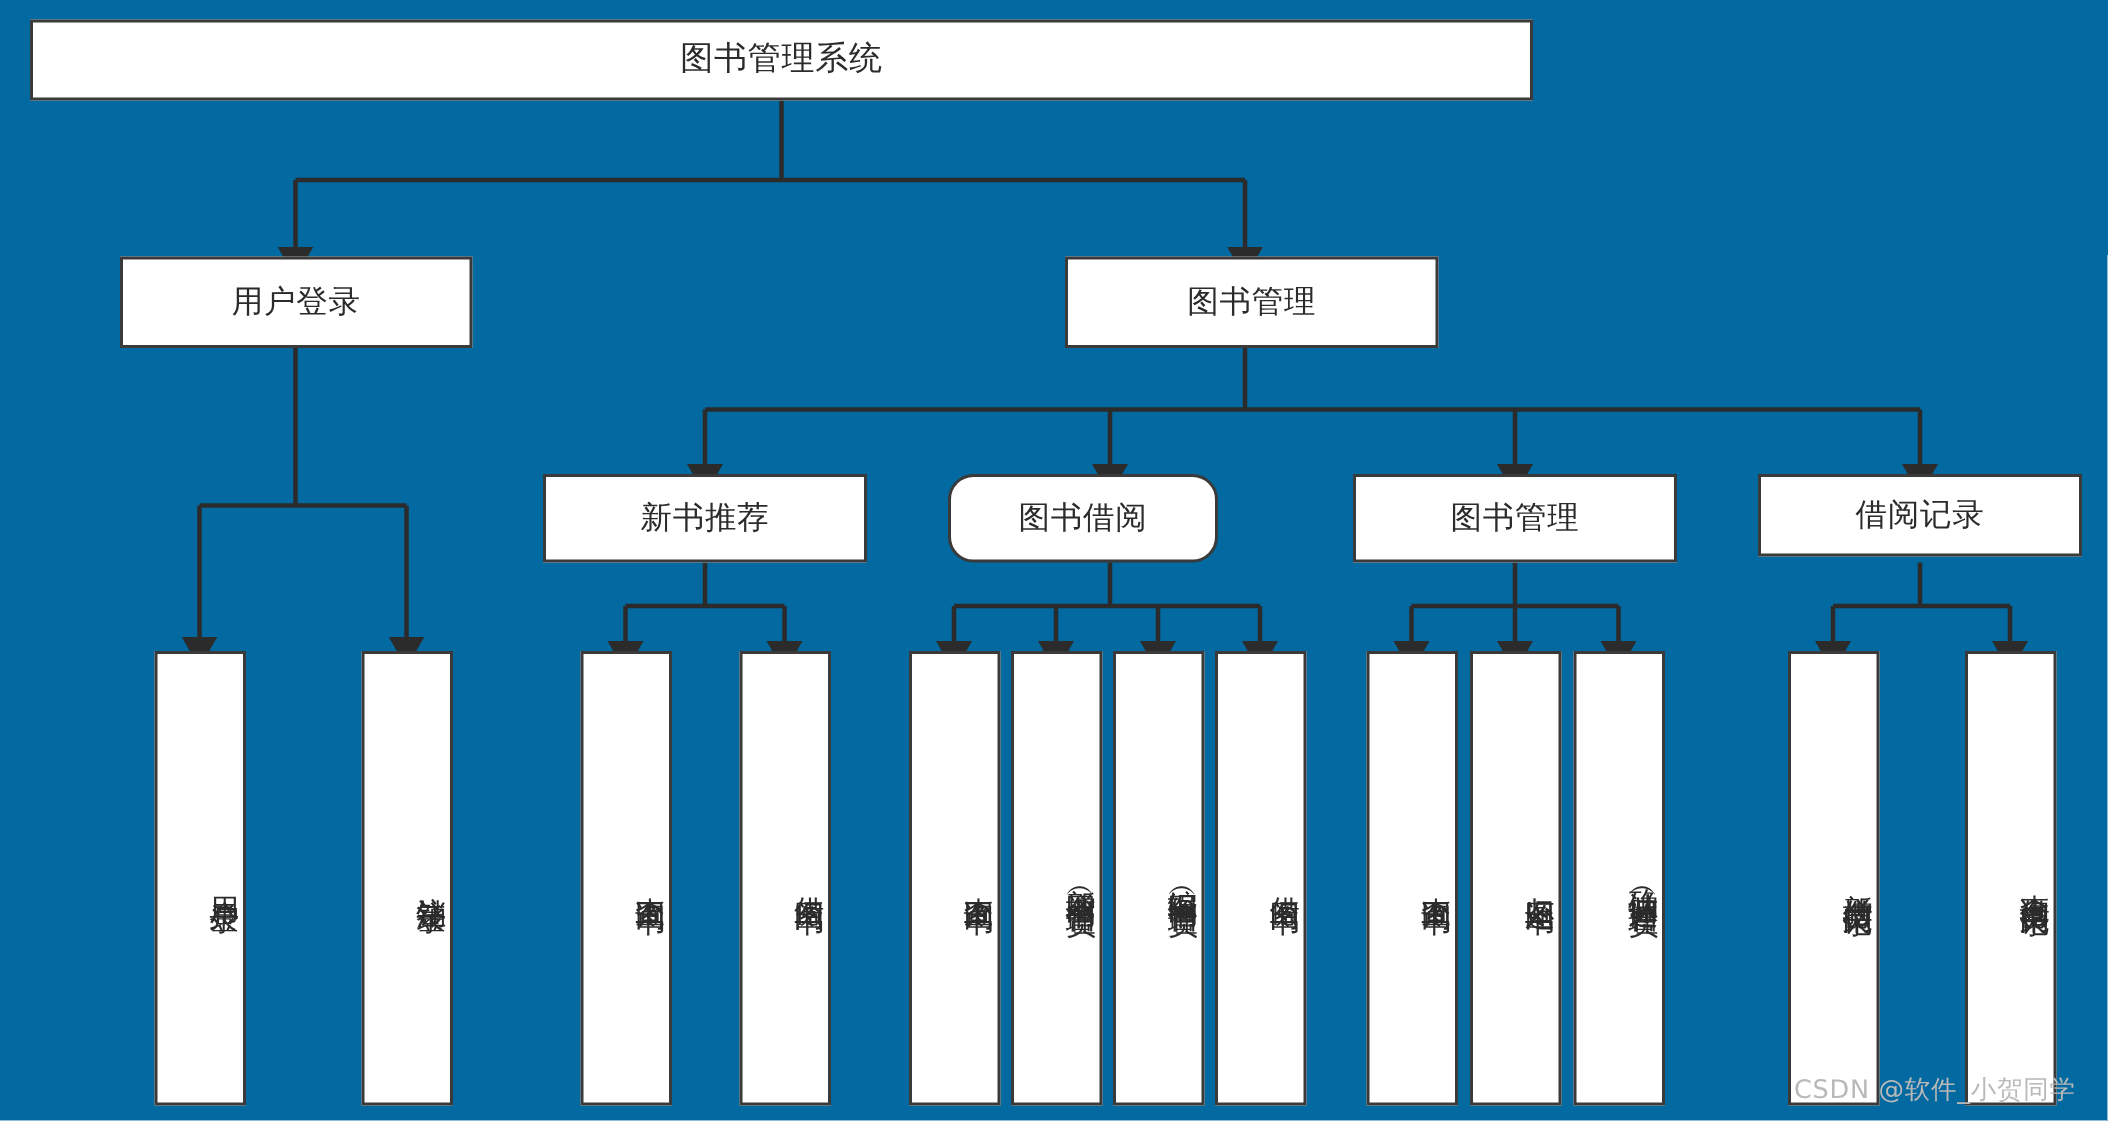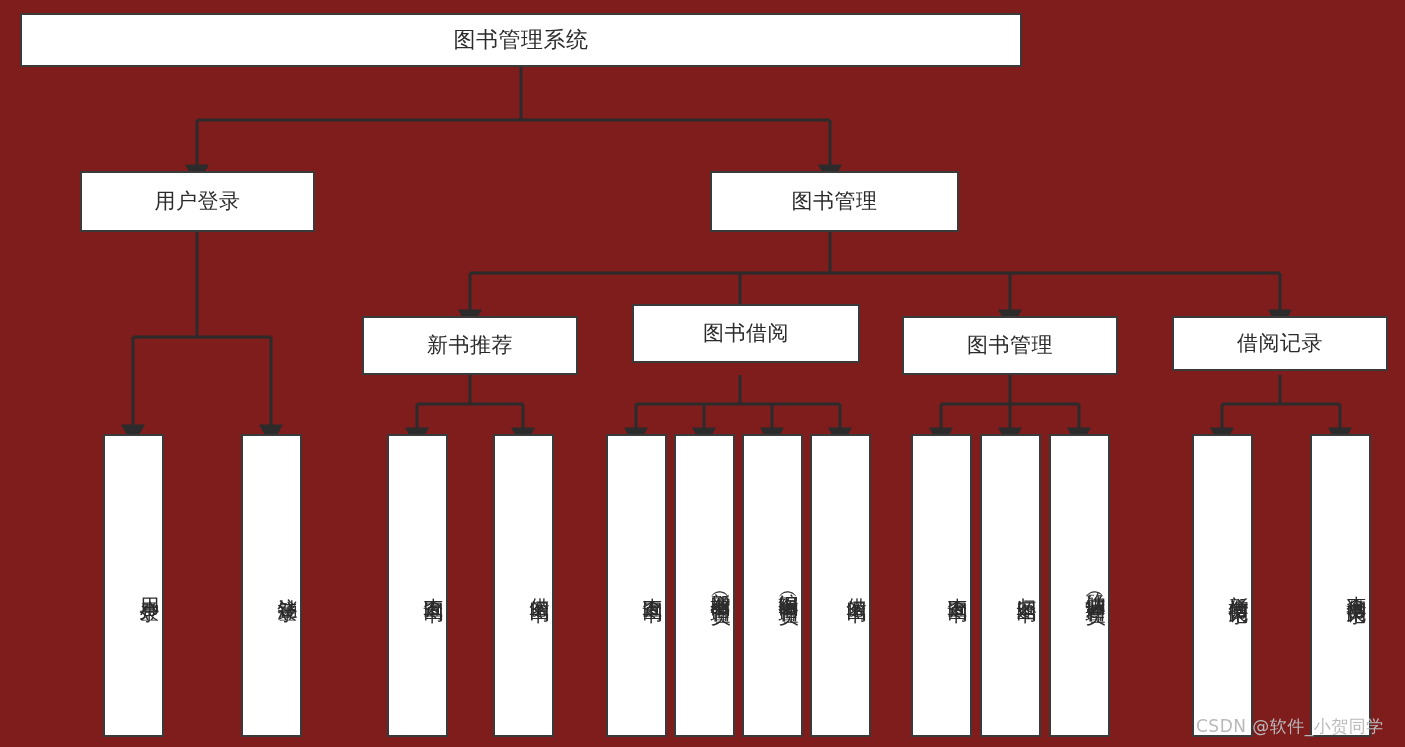--- a/index.html
+++ b/index.html
@@ -8,21 +8,21 @@
     padding: 0;
     background: #ffffff;
   }
   body {
     font-family: "DejaVu Sans", "Liberation Sans", sans-serif;
   }
   #canvas {
     position: relative;
     width: 1405px;
     height: 747px;
-    background: #7f1d1d;
+    background: #0369a1;
     overflow: hidden;
   }
   #connectors {
     position: absolute;
     left: 0;
     top: 0;
     width: 1405px;
     height: 747px;
     pointer-events: none;
   }
@@ -136,21 +136,21 @@
   <div class="node h" style="left:80px; top:171px; width:235px; height:61px;">
     <span>用户登录</span>
   </div>
   <div class="node h" style="left:710px; top:171px; width:249px; height:61px;">
     <span>图书管理</span>
   </div>
 
   <div class="node h" style="left:362px; top:316px; width:216px; height:59px;">
     <span>新书推荐</span>
   </div>
-  <div class="node h" style="left:632px; top:304px; width:228px; height:59px;">
+  <div class="node h" style="left:632px; top:316px; width:180px; height:59px;border-radius:17px;">
     <span>图书借阅</span>
   </div>
   <div class="node h" style="left:902px; top:316px; width:216px; height:59px;">
     <span>图书管理</span>
   </div>
   <div class="node h" style="left:1172px; top:316px; width:216px; height:55px;">
     <span>借阅记录</span>
   </div>
 
   <div class="node v" style="left:103px; top:434px; width:61px; height:303px;">

